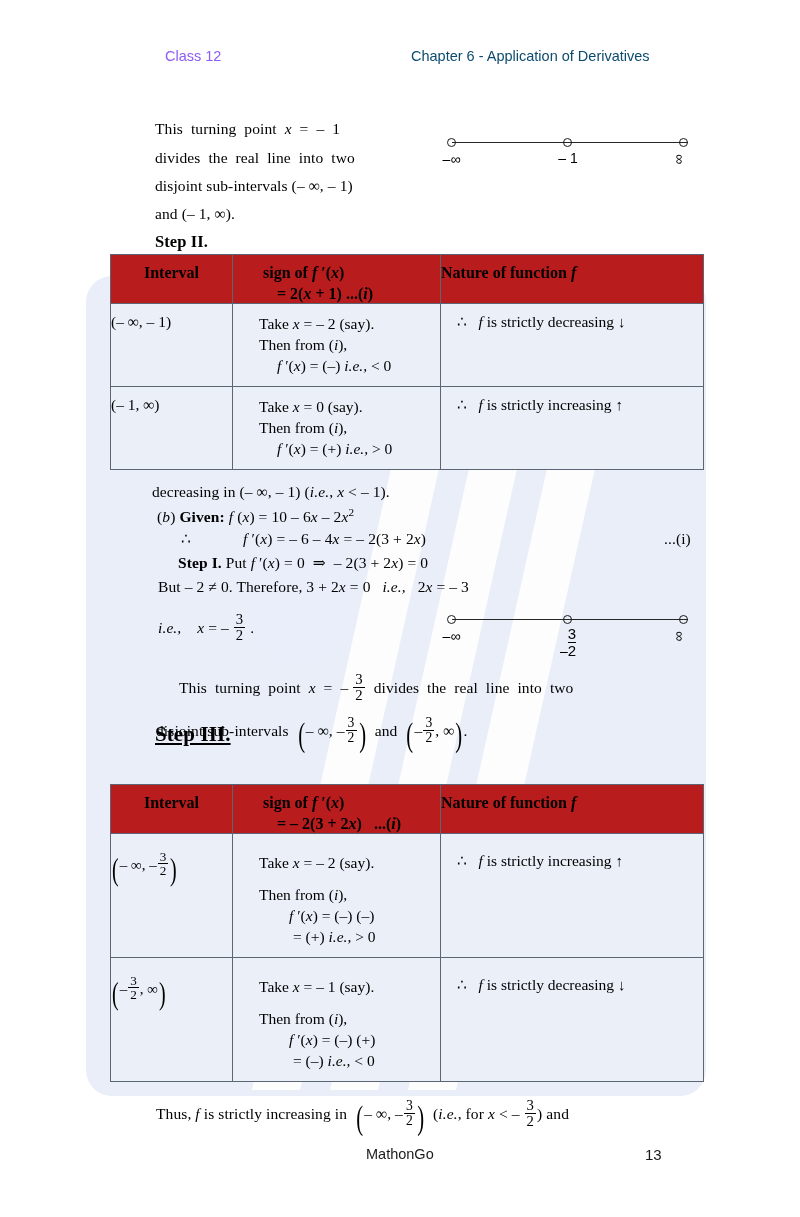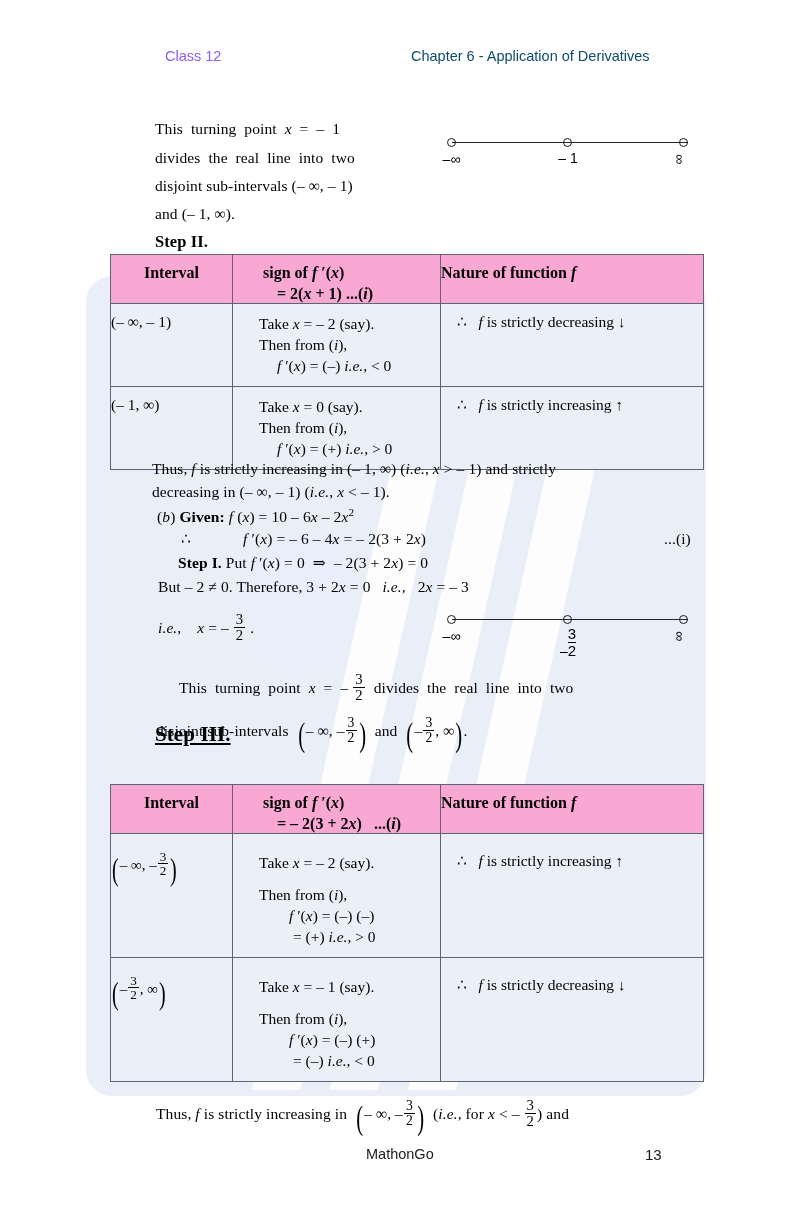--- a/index.html
+++ b/index.html
@@ -163,21 +163,21 @@
   }
   .tbl td, .tbl th {
     border: 1.4px solid #5b6573;
     padding: 0;
     vertical-align: top;
     background: #eaeff8;
     font-weight: normal;
     text-align: left;
   }
   .tbl .hdrcell {
-    background: #f9a8d4;
+    background: #b91c1c;
     font-weight: bold;
     font-size: 16px;
     vertical-align: top;
   }
   .tbl .hdrcell .hinner { padding: 9px 0 0 0; }
   .tbl .hdrcell .hline2 { padding-top: 3px; }
 
   .c-int { width: 121px; text-align: center; }
   .c-sig { width: 207px; }
   .c-nat { width: 262px; margin-top: 16px; }
@@ -286,23 +286,20 @@
           <div class="rowline ind3"><span class="mi">f </span>′(<span class="mi">x</span>) = (+) <span class="it">i.e.,</span> &gt; 0</div>
         </div>
       </td>
       <td class="c-nat">
         <div class="cellpad natpad">∴&nbsp;&nbsp; <span class="mi">f</span> is strictly increasing <span class="arrow">↑</span></div>
       </td>
     </tr>
   </tbody>
     </table>
 
-  <div class="txt" style="left:152px; top:461px;">
-    Thus, <span class="mi">f</span> is strictly increasing in (– 1, ∞) (<span class="it">i.e.</span>, <span class="mi">x</span> &gt; – 1) and strictly
-  </div>
   <div class="txt" style="left:152px; top:484px;">
     decreasing in (– ∞, – 1) (<span class="it">i.e.</span>, <span class="mi">x</span> &lt; – 1).
   </div>
 
   <div class="txt" style="left:157px; top:507px;">
     (<span class="mi">b</span>) <span class="b">Given:</span> <span class="mi">f </span>(<span class="mi">x</span>) = 10 – 6<span class="mi">x</span> – 2<span class="mi">x</span><sup style="font-size:.72em">2</sup>
   </div>
   <div class="txt" style="left:181px; top:531px;">∴</div>
   <div class="txt" style="left:243px; top:531px;">
     <span class="mi">f </span>′(<span class="mi">x</span>) = – 6 – 4<span class="mi">x</span> = – 2(3 + 2<span class="mi">x</span>)

